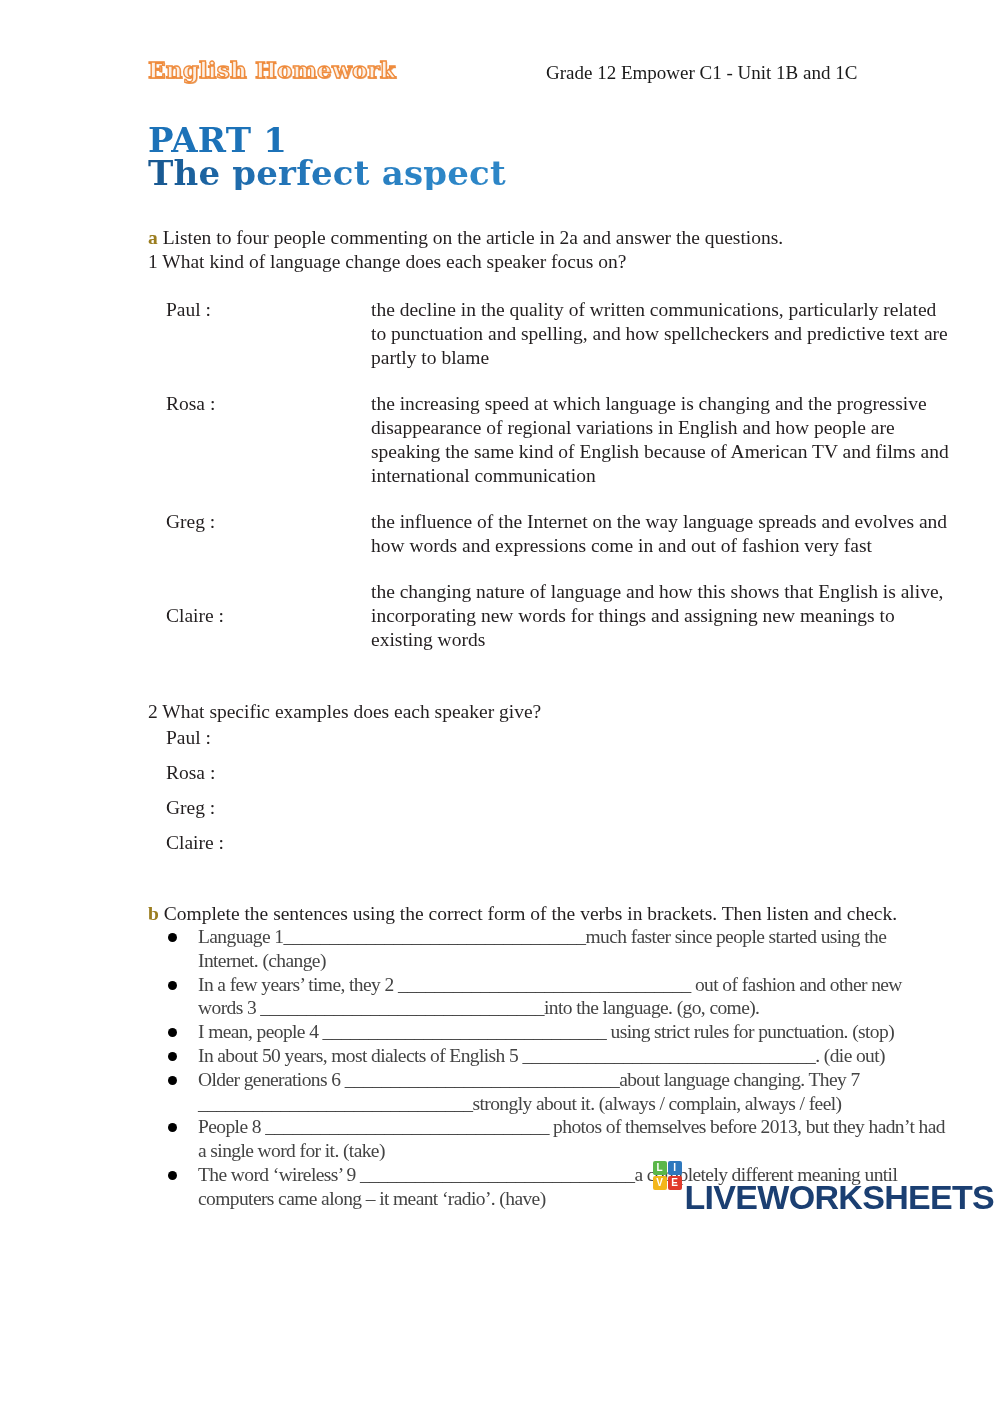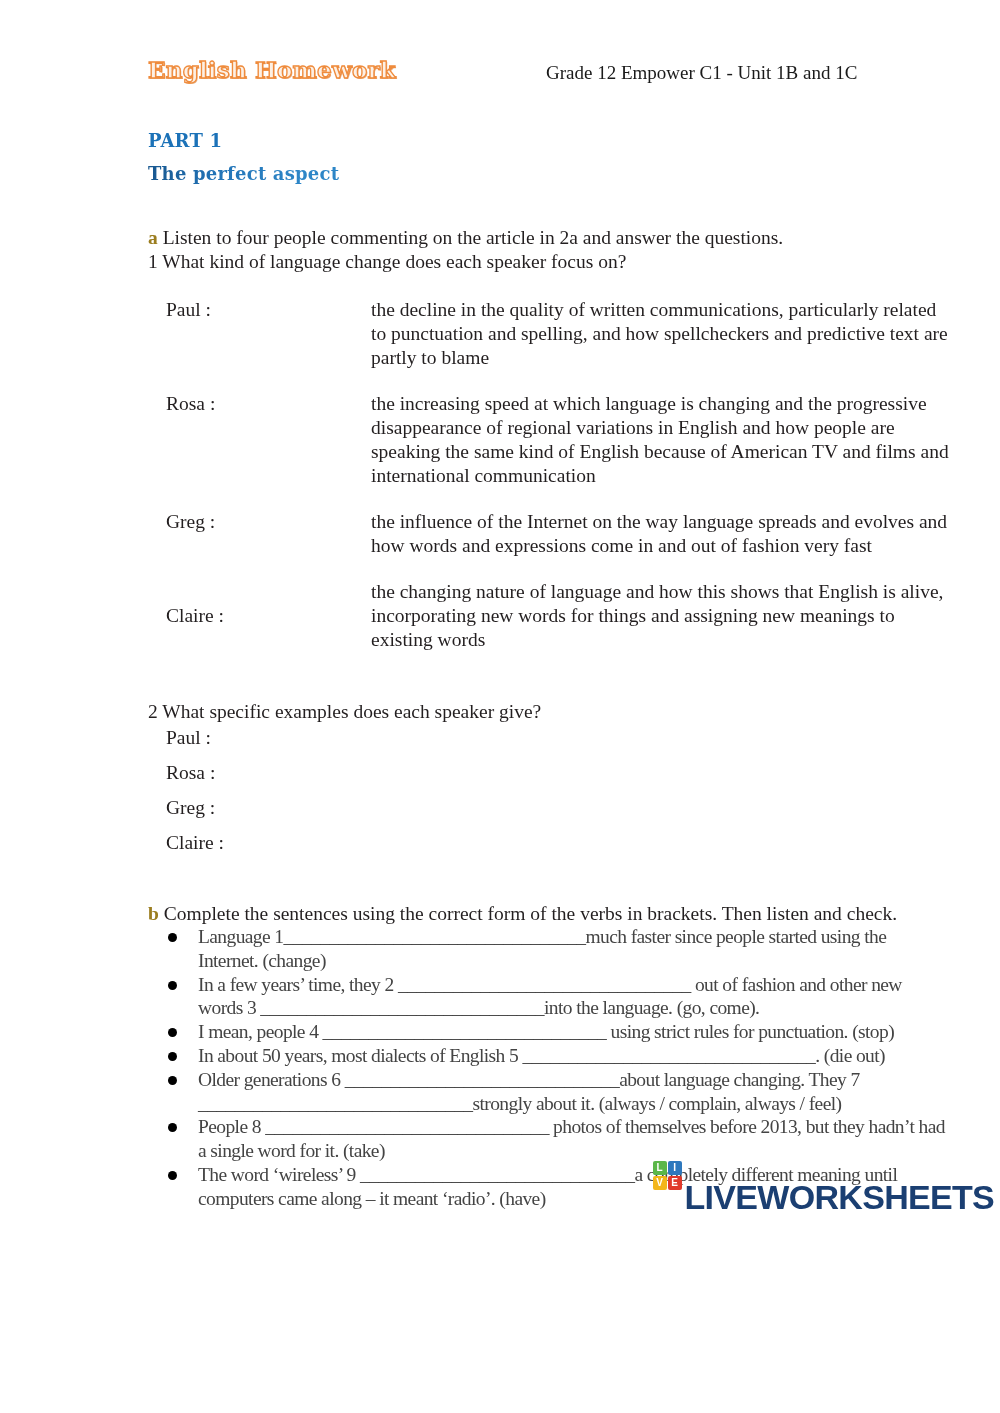--- a/index.html
+++ b/index.html
@@ -56,21 +56,21 @@
     margin-left: 6px;
   }
 
   
   .part-heading {
     position: absolute;
     left: 148px;
     top: 124px;
     font-family: "DejaVu Serif", "Liberation Serif", serif;
     font-weight: bold;
-    font-size: 18px;
+    font-size: 34px;
     line-height: 33px;
     color: #1c72b8;
     letter-spacing: 0.2px;
   }
   .part-line-2 {
     color: #1d71b5;
     background: linear-gradient(90deg, #18578f 0%, #2273b6 35%, #2d86c7 80%);
     -webkit-background-clip: text;
     background-clip: text;
     -webkit-text-fill-color: transparent;

